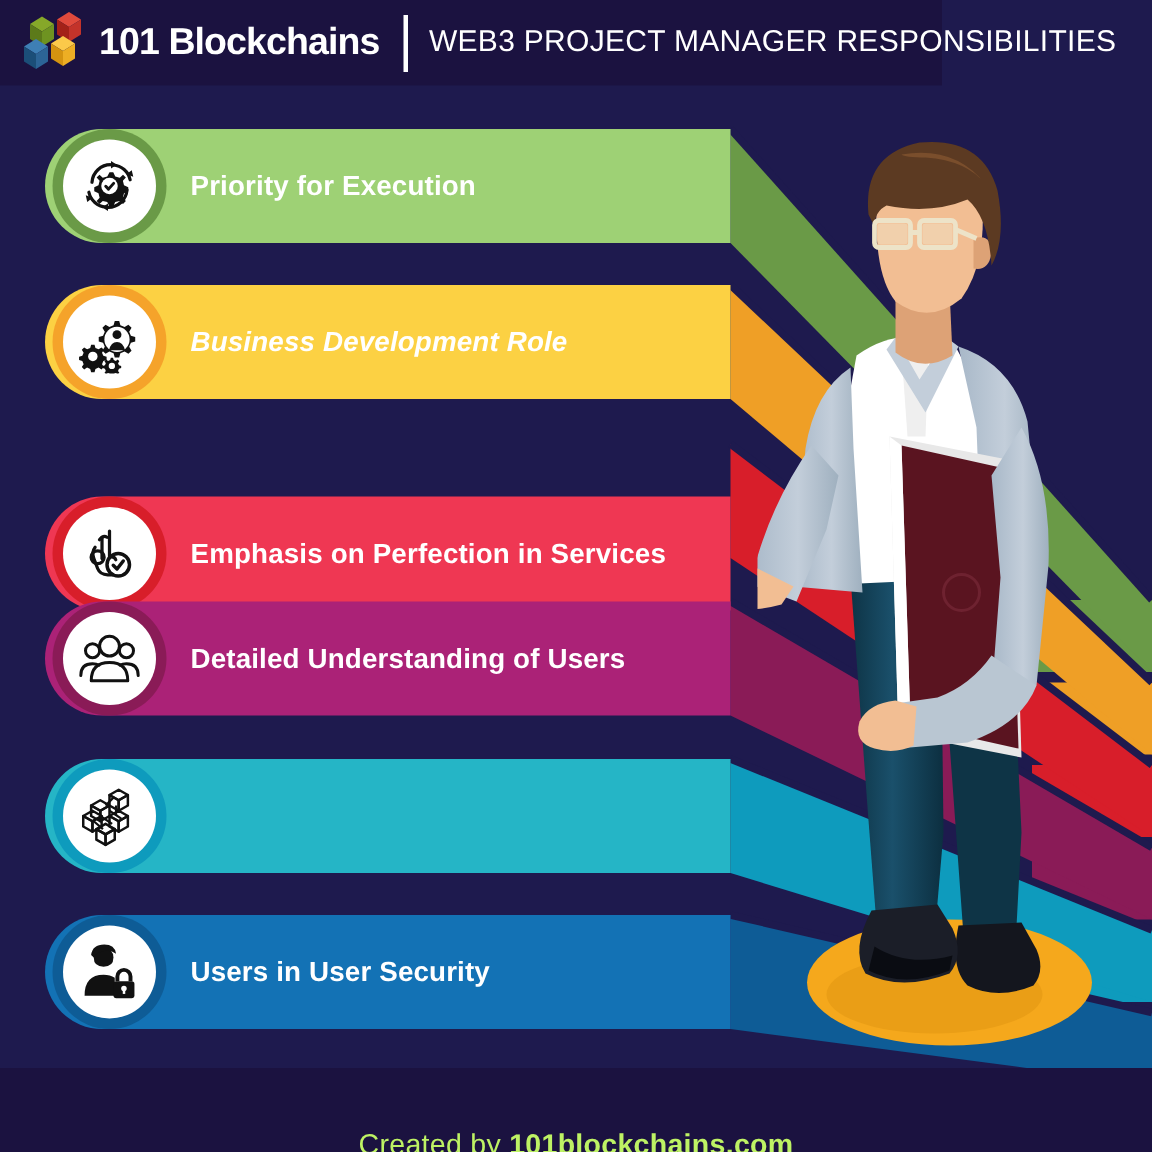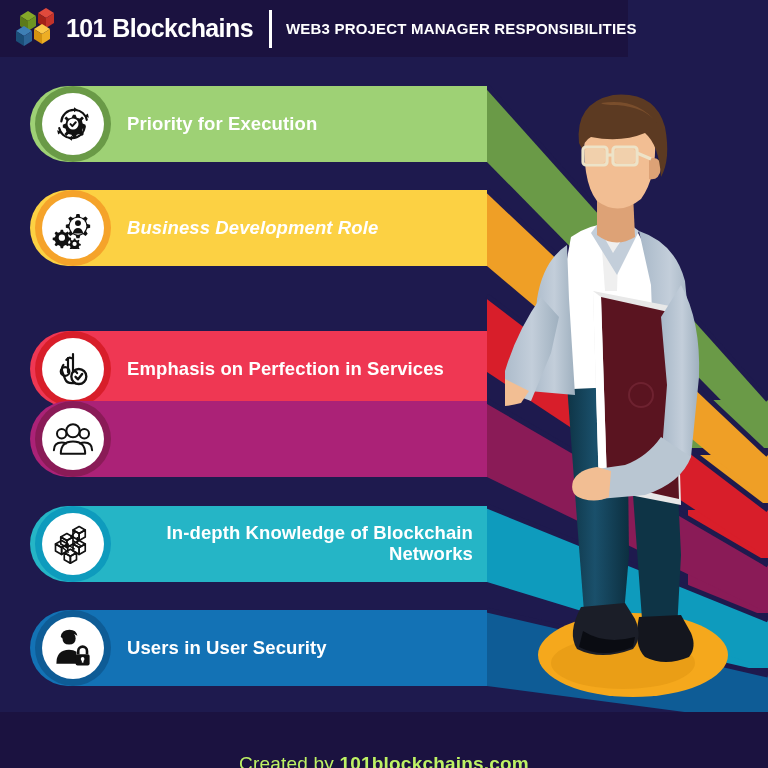--- a/index.html
+++ b/index.html
@@ -25,21 +25,21 @@
     color:#ffffff; font-weight:bold; font-size:25px;
     letter-spacing:-0.6px; margin-left:6px;
     font-family:"Liberation Sans", sans-serif;
     white-space:nowrap;
   }
   #header-divider {
     width:3px; height:38px; background:#ffffff;
     margin:0 14px 0 16px; flex:0 0 auto;
   }
   #header-title {
-    color:#ffffff; font-weight:bold; font-size:15px;
+    color:#ffffff; font-weight:normal; font-size:20px;
     letter-spacing:0.2px; white-space:nowrap;
   }
 
   
   .edge-strip { position:absolute; right:0; width:80px; z-index:5; }
 
   
   #ribbons { position:absolute; left:0; top:57px; width:768px; height:655px; z-index:10; }
 
   
@@ -199,20 +199,21 @@
        <circle cx="11" cy="17" r="5.4"></circle>
        <path d="M2 36 q0-9 9-9 q3 0 5 1.2"></path>
        <circle cx="37" cy="17" r="5.4"></circle>
        <path d="M46 36 q0-9 -9-9 q-3 0-5 1.2"></path>
        <circle cx="24" cy="13.5" r="7.6"></circle>
        <path d="M10 40 q0-14 14-14 t14 14 z"></path>
      </g>
    </svg>
         </div>
       </div>
+      <div class="bar-label">Detailed Understanding of Users</div>
     </div>
     <div class="bar" style="top: 506px; width: 457px;">
       <div class="bar-body" style="background: rgb(37, 181, 198);"></div>
       <div class="icon-wrap" style="background: rgb(14, 155, 189);">
         <div class="icon-inner">
           <svg width="44" height="42" viewBox="0 0 50 48">
      <g fill="none" stroke="#111" stroke-width="1.9" stroke-linejoin="round">
        <path d="M11 16 L18 20 L18 28 L11 24 Z"></path>
               <path d="M11 16 L18 12 L25 16 L18 20 Z"></path>
               <path d="M18 20 L25 16 L25 24 L18 28 Z"></path>
@@ -240,21 +241,20 @@
      <g stroke="#111" stroke-width="1.7">
        <path d="M22 16 L28 10"></path>
               <path d="M18 24 L27 30"></path>
               <path d="M25 20 L34 26"></path>
               <path d="M13 28 L20 34"></path>
               <path d="M30 16 L30 24"></path>
      </g>
    </svg>
         </div>
       </div>
-      <div class="bar-label">In-depth Knowledge of Blockchain Networks</div>
     </div>
     <div class="bar" style="top: 610px; width: 457px;">
       <div class="bar-body" style="background: rgb(19, 114, 181);"></div>
       <div class="icon-wrap" style="background: rgb(14, 92, 150);">
         <div class="icon-inner">
           <svg width="42" height="42" viewBox="0 0 48 48">
      <g fill="#111">
        <path d="M12 13 q0-7 7.5-7 q7.5 0 7.5 7 q0 7-7.5 7 q-7.5 0-7.5-7z"></path>
        <path d="M10 11 q1-8 10-8 q8 0 9 7 q-4-3 -9-2 q-6 1 -8 5z"></path>
        <path d="M5 42 q0-16 14.5-16 q5 0 8.5 2.4 l0 13.6 z"></path>

